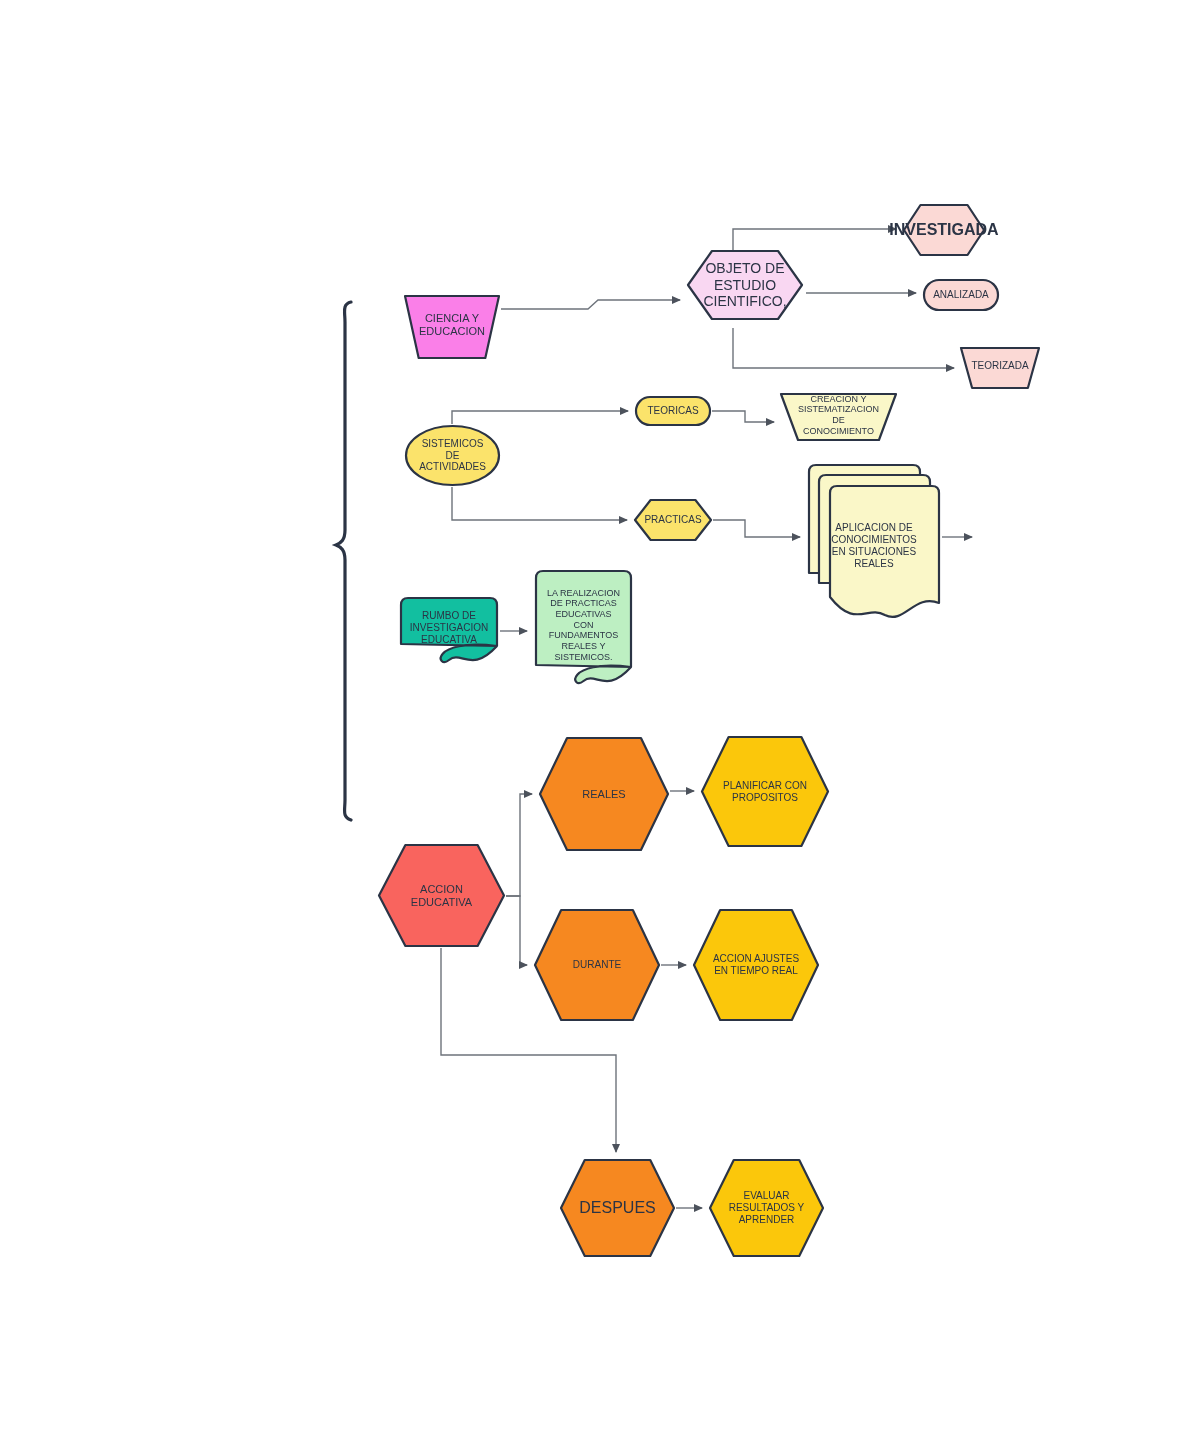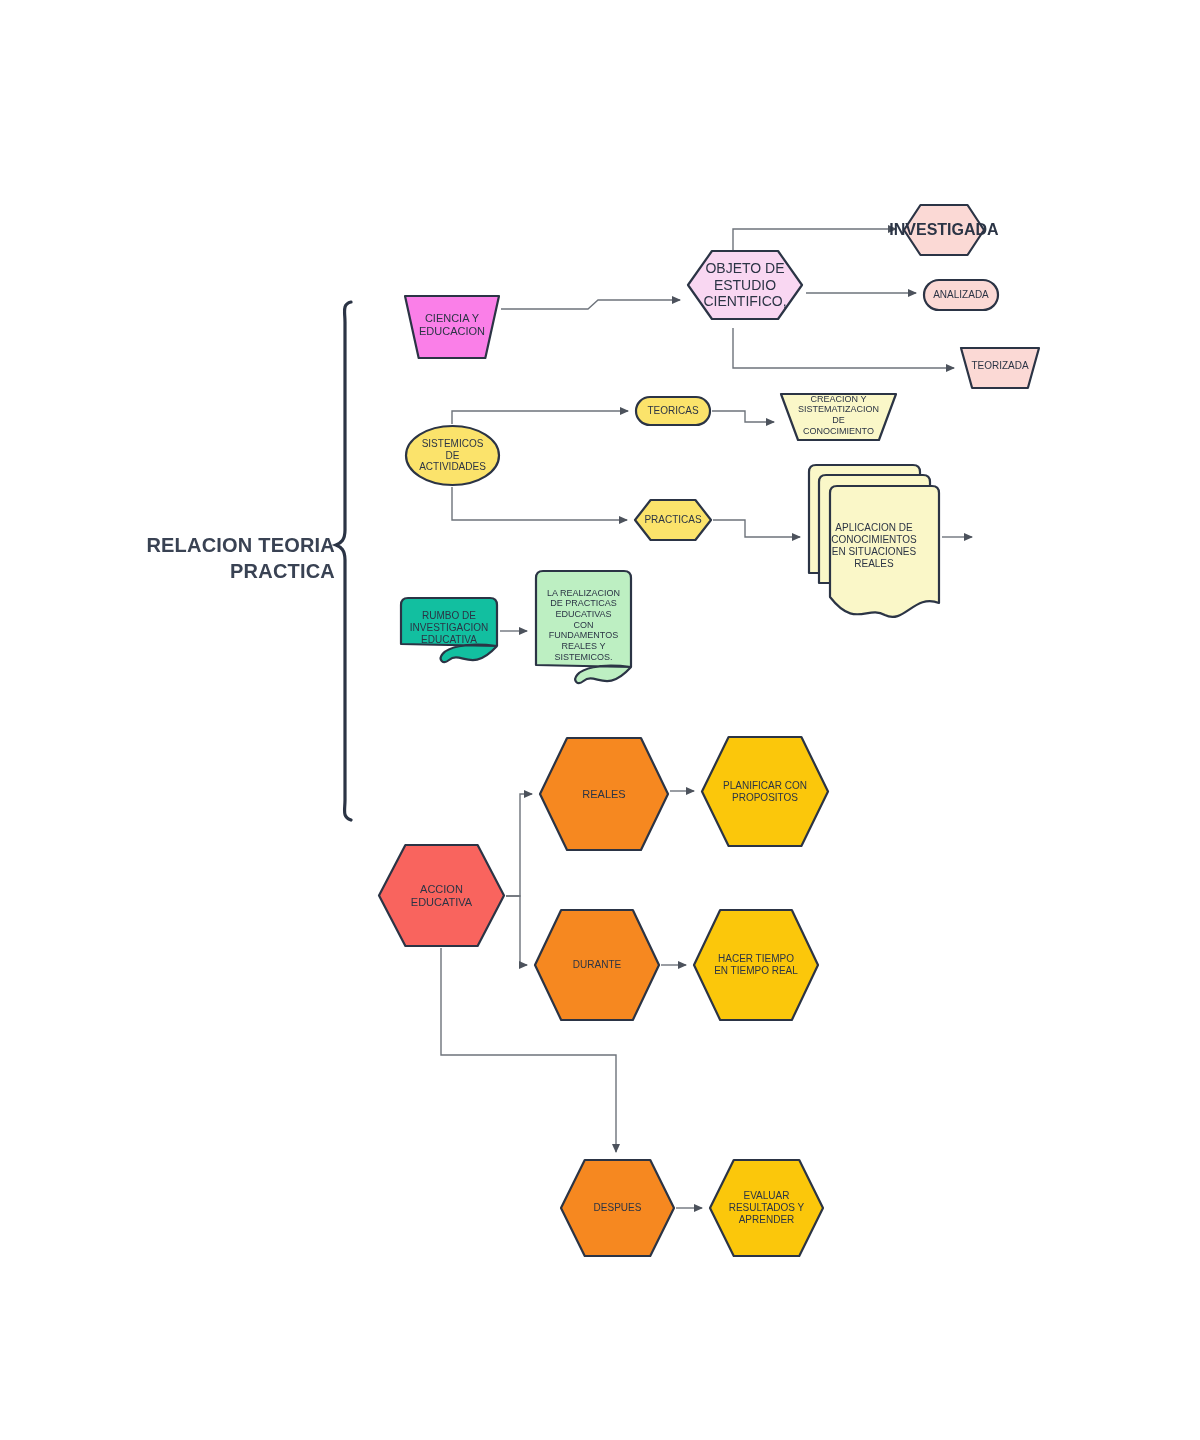--- a/index.html
+++ b/index.html
@@ -9,22 +9,20 @@
   .node{position:absolute;display:flex;align-items:center;justify-content:center;text-align:center;color:#2b3445;line-height:1.18;box-sizing:border-box;}
   .node .lbl{position:relative;z-index:2;padding:0 2px;white-space:pre-line;}
   .node svg{position:absolute;left:0;top:0;width:100%;height:100%;z-index:1;}
   .bigtitle{position:absolute;font-weight:bold;color:#394253;text-align:right;letter-spacing:.2px;}
 </style>
 </head>
 <body>
 
 <div id="canvas">
 
-  <div class="bigtitle" style="left:120px;top:532px;width:215px;font-size:20px;line-height:1.3;">RELACION TEORIA
-PRACTICA</div>
 
   <svg id="edges" viewBox="0 0 1200 1440">
     <defs>
       <marker id="ah" markerWidth="9" markerHeight="8" refX="8" refY="4" orient="auto" markerUnits="userSpaceOnUse">
         <path d="M0,0 L9,4 L0,8 z" fill="#4c525c"></path>
       </marker>
     </defs>
     <g fill="none" stroke="#6d737b" stroke-width="1.4" marker-end="url(#ah)">
       <path d="M501,309 L588,309 L598,300 L680,300"></path>
       <path d="M733,256 L733,229 L896,229"></path>
@@ -168,24 +166,24 @@
       <div class="node" style="left: 533px; top: 908px; width: 128px; height: 114px; font-size: 10px; justify-content: center;">
         <svg viewBox="0 0 128 114" preserveAspectRatio="none">
           <polygon fill="#F68820" stroke="#2b3445" stroke-width="2.2" stroke-linejoin="round" points="28.16,2 99.84,2 126,57 99.84,112 28.16,112 2,57"></polygon>
         </svg>
         <span class="lbl" style="margin-top:0px">DURANTE</span>
       </div>
       <div class="node" style="left: 692px; top: 908px; width: 128px; height: 114px; font-size: 10px;">
         <svg viewBox="0 0 128 114" preserveAspectRatio="none">
           <polygon fill="#FBC70B" stroke="#2b3445" stroke-width="2.2" stroke-linejoin="round" points="28.16,2 99.84,2 126,57 99.84,112 28.16,112 2,57"></polygon>
         </svg>
-        <span class="lbl" style="margin-top:0px">HACER TIEMPO
+        <span class="lbl" style="margin-top:0px">ACCION AJUSTES
 EN TIEMPO REAL</span>
       </div>
-      <div class="node" style="left: 559px; top: 1158px; width: 117px; height: 100px; font-size: 10px;">
+      <div class="node" style="left: 559px; top: 1158px; width: 117px; height: 100px; font-size: 16px;">
         <svg viewBox="0 0 117 100" preserveAspectRatio="none">
           <polygon fill="#F68820" stroke="#2b3445" stroke-width="2.2" stroke-linejoin="round" points="25.74,2 91.26,2 115,50 91.26,98 25.74,98 2,50"></polygon>
         </svg>
         <span class="lbl" style="margin-top:0px">DESPUES</span>
       </div>
       <div class="node" style="left: 708px; top: 1158px; width: 117px; height: 100px; font-size: 10px;">
         <svg viewBox="0 0 117 100" preserveAspectRatio="none">
           <polygon fill="#FBC70B" stroke="#2b3445" stroke-width="2.2" stroke-linejoin="round" points="25.74,2 91.26,2 115,50 91.26,98 25.74,98 2,50"></polygon>
         </svg>
         <span class="lbl" style="margin-top:0px">EVALUAR

